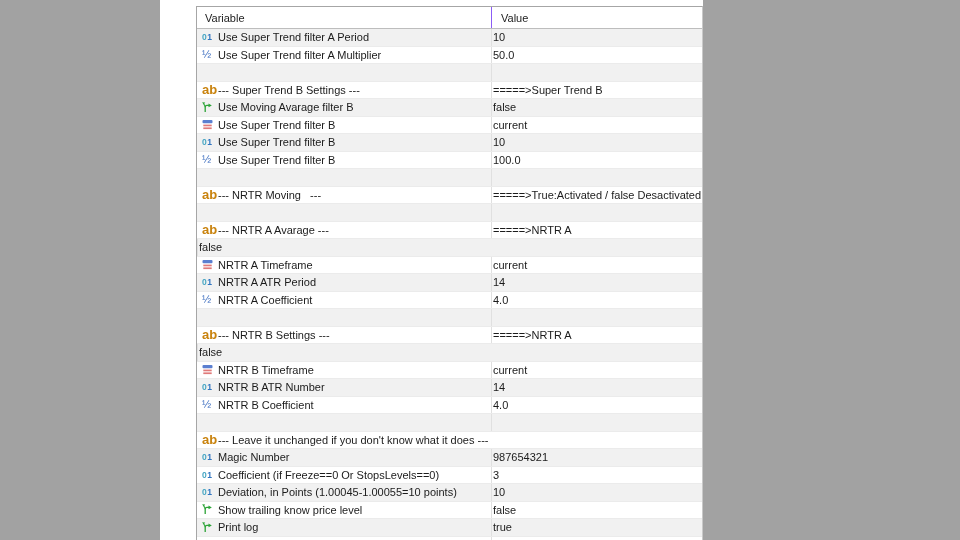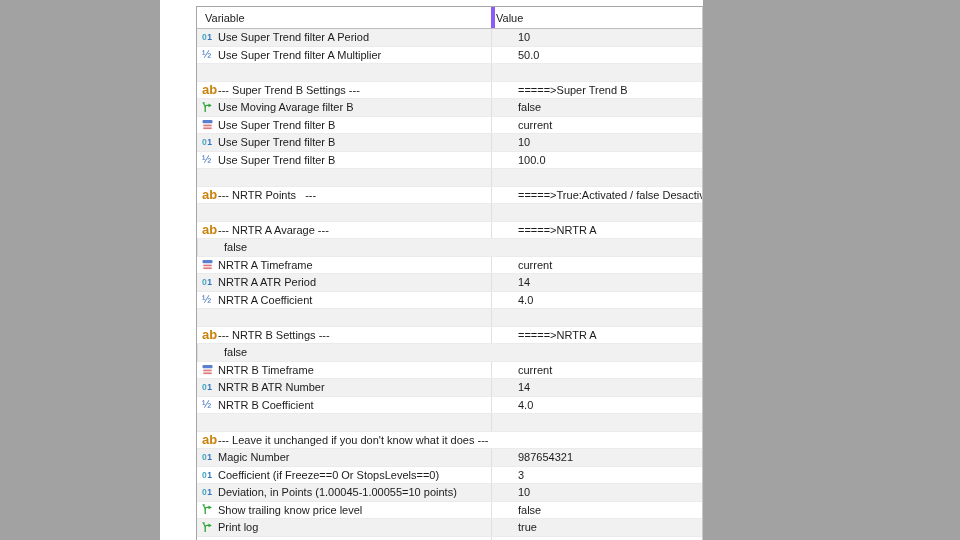--- a/index.html
+++ b/index.html
@@ -8,30 +8,30 @@
   .stage{position:relative;width:960px;height:540px;}
   .surface{position:absolute;left:160px;top:0;width:543px;height:540px;background:#ffffff;}
   .param-table{position:absolute;left:196px;top:6px;width:507px;height:534px;
        box-sizing:border-box;background:#ffffff;
        border-left:1px solid #a6a6a6;border-top:1px solid #a6a6a6;border-right:1px solid #c9c9c9;
        overflow:hidden;}
   .thead{display:flex;height:22px;box-sizing:border-box;background:#ffffff;
        border-bottom:1px solid #bdbdbd;font-size:11px;color:#222;}
   .hvar{width:294px;box-sizing:border-box;display:flex;align-items:center;padding-left:8px;}
   .hval{flex:1;box-sizing:border-box;display:flex;align-items:center;
-       border-left:4px solid #8b5cf6;padding-left:1px;}
+       border-left:1px solid #8b5cf6;padding-left:9px;}
   .rows{width:100%;}
   .trow{display:flex;height:17.5px;box-sizing:border-box;border-bottom:1px solid #ebebeb;
        font-size:11px;color:#1b1b1b;}
   .trow:nth-child(odd){background:#f1f1f1;}
   .trow:nth-child(even){background:#ffffff;}
   .cvar{width:294px;box-sizing:border-box;display:flex;align-items:center;
        padding-left:5px;overflow:hidden;}
   .cval{flex:1;box-sizing:border-box;display:flex;align-items:center;
-       border-left:1px solid #e0e0e0;padding-left:26px;overflow:hidden;}
+       border-left:1px solid #e0e0e0;padding-left:1px;overflow:hidden;}
   .ic{width:16px;flex:0 0 16px;display:inline-flex;align-items:center;justify-content:flex-start;
        font-weight:700;line-height:1;}
   .ic-int{font-size:8.5px;letter-spacing:0.5px;}
   .ic-double{font-size:11px;font-weight:400;}
   .ic-string{font-size:13px;}
   .lbl{white-space:pre;}
   .val{white-space:pre;}
 </style>
 </head>
 <body>
@@ -140,21 +140,21 @@
             <span class="ic"></span>
             <span class="lbl"></span>
           </div>
           <div class="cval">
             <span class="val"></span>
           </div>
         </div>
         <div class="trow">
           <div class="cvar">
             <span class="ic ic-string" style="color:#c9830e">ab</span>
-            <span class="lbl">--- NRTR Points   ---</span>
+            <span class="lbl">--- NRTR Moving   ---</span>
           </div>
           <div class="cval">
             <span class="val">=====&gt;True:Activated / false Desactivated</span>
           </div>
         </div>
         <div class="trow">
           <div class="cvar">
             <span class="ic"></span>
             <span class="lbl"></span>
           </div>

